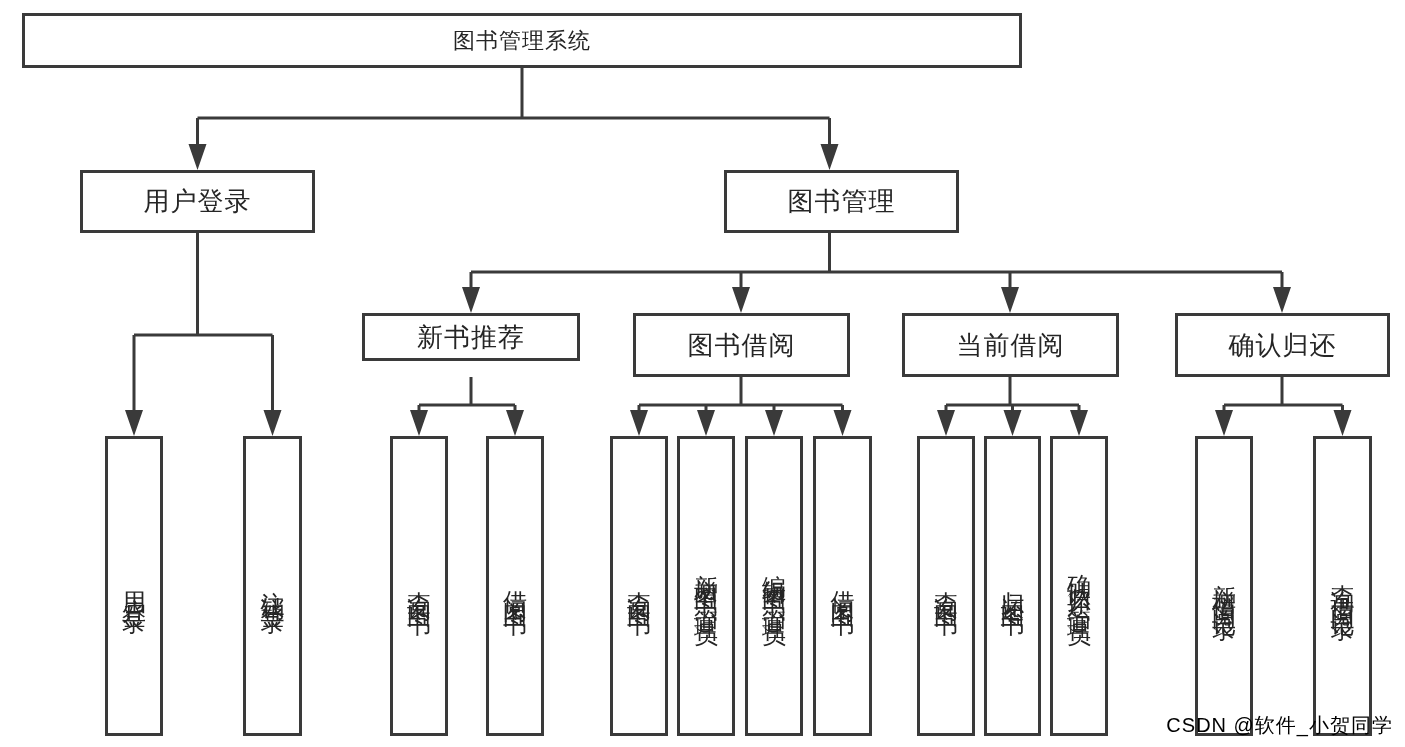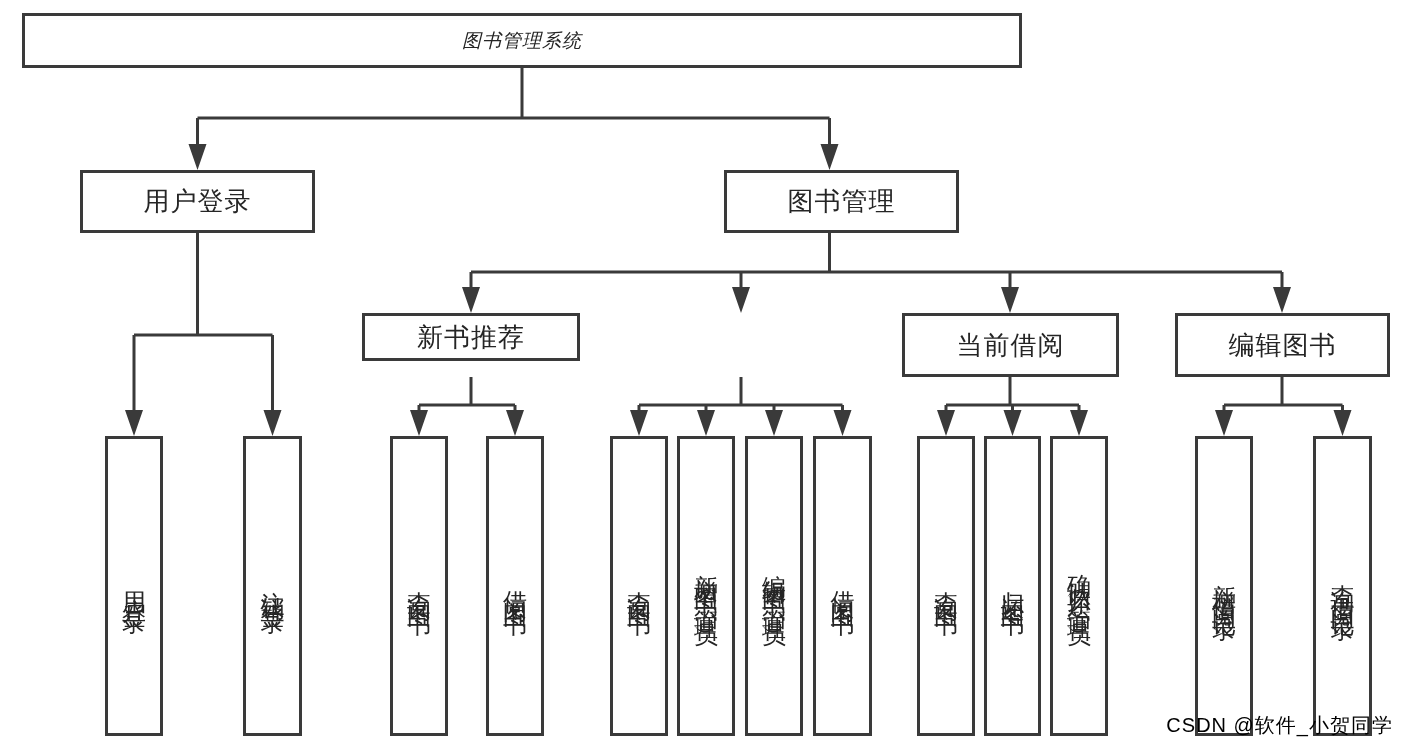--- a/index.html
+++ b/index.html
@@ -24,21 +24,21 @@
     display: flex;
     align-items: center;
     justify-content: center;
     color: #252525;
   }
   .box .lbl {
     font-size: 26px;
     letter-spacing: 1px;
     white-space: nowrap;
   }
-  .box.root .lbl { font-size: 19px; font-style: italic; }
+  .box.root .lbl { font-size: 22px; }
   .box.v .lbl {
     writing-mode: vertical-rl;
     text-orientation: mixed;
     font-size: 24px;
     letter-spacing: 7px;
     line-height: 1;
     white-space: nowrap;
   }
   .watermark {
     position: absolute;
@@ -82,25 +82,28 @@
   <div class="box" style="left:80px; top:170px; width:235px; height:63px;">
     <span class="lbl">用户登录</span>
   </div>
   <div class="box" style="left:712px; top:170px; width:235px; height:63px;margin-left:12px;">
     <span class="lbl">图书管理</span>
   </div>
 
   <div class="box" style="left:362px; top:313px; width:218px; height:48px;">
     <span class="lbl">新书推荐</span>
   </div>
+  <div class="box" style="left:633px; top:313px; width:217px; height:64px;">
+    <span class="lbl">图书借阅</span>
+  </div>
   <div class="box" style="left:902px; top:313px; width:217px; height:64px;">
     <span class="lbl">当前借阅</span>
   </div>
   <div class="box" style="left:1175px; top:313px; width:215px; height:64px;">
-    <span class="lbl">编辑图书</span>
+    <span class="lbl">确认归还</span>
   </div>
 
   <div class="box v" style="left:105px; top:436px; width:58px; height:300px;">
     <span class="lbl">用户登录</span>
   </div>
   <div class="box v" style="left:243px; top:436px; width:59px; height:300px;">
     <span class="lbl">注销登录</span>
   </div>
 
   <div class="box v" style="left:390px; top:436px; width:58px; height:300px;">

